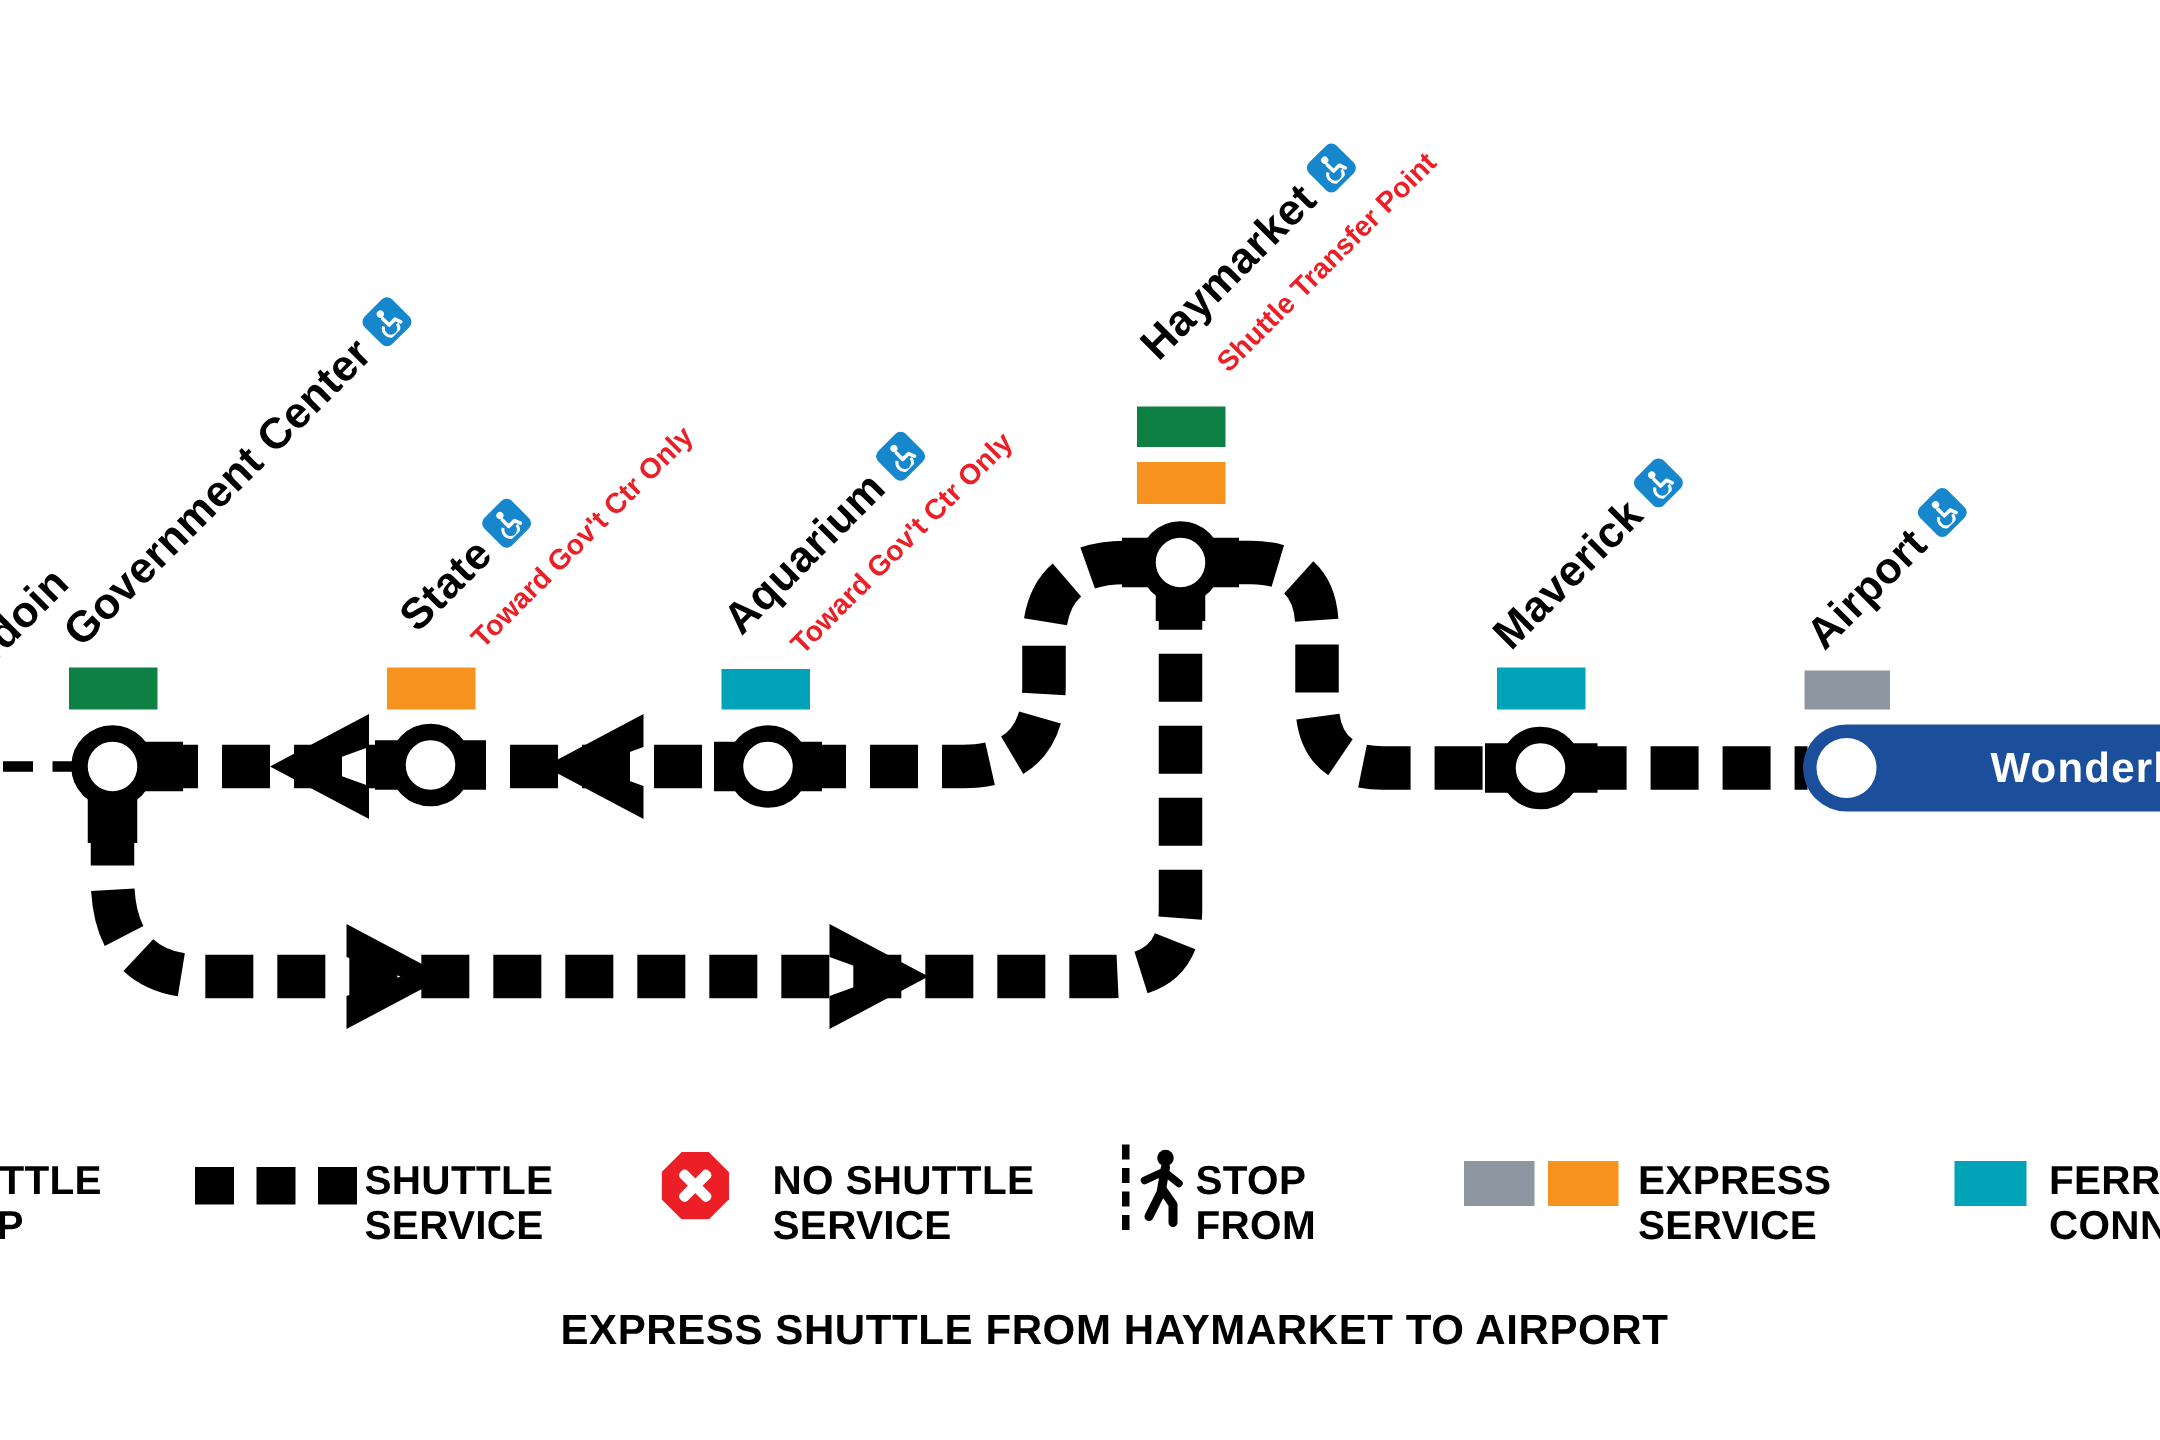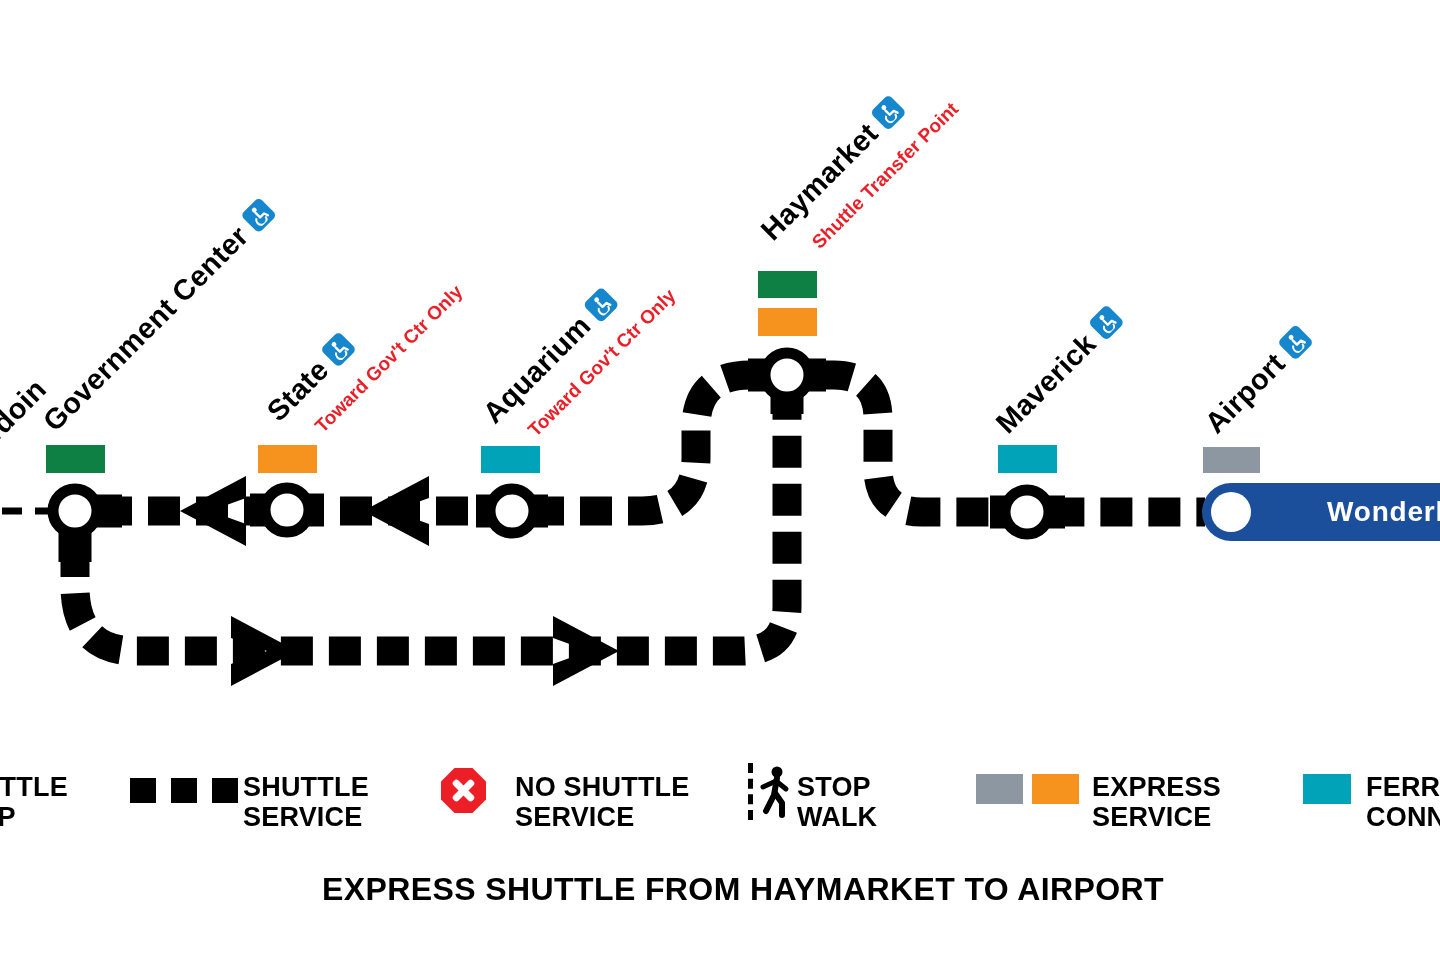--- a/index.html
+++ b/index.html
@@ -50,21 +50,21 @@
     position:absolute;left:441px;top:768px;width:45px;height:45px;
     background:var(--c-alert_red,#EC1F27);
     clip-path:polygon(30% 0,70% 0,100% 30%,100% 70%,70% 100%,30% 100%,0 70%,0 30%);
   }
   .octagon .xbar{position:absolute;left:9px;top:19px;width:27px;height:7px;background:#fff;border-radius:3px;}
   .octagon .xbar.a{transform:rotate(45deg);}
   .octagon .xbar.b{transform:rotate(-45deg);}
   .walk-dash{position:absolute;left:748px;top:763px;height:57px;width:0;border-left:5px dashed #000;}
   .title{
     position:absolute;left:0;right:0;top:871px;text-align:center;
-    font-weight:bold;font-size:32px;letter-spacing:.4px;padding-left:46px;
+    font-weight:bold;font-size:28px;letter-spacing:.4px;padding-left:46px;
   }
 </style>
 </head>
 <body>
 
 <div class="canvas">
 
   <svg width="1440" height="960" viewBox="0 0 1440 960">
 
     <path class="dash-walk" d="M 2 511 L 50 511"></path>
@@ -200,21 +200,21 @@
     <div class="walk-dash"></div>
     <svg style="left:757px;top:765px;" width="36" height="56" viewBox="0 0 36 56">
       <circle cx="20" cy="7" r="5.5" fill="#000"></circle>
       <path d="M20 13 L17 30 L9 46" stroke="#000" stroke-width="6" fill="none" stroke-linecap="round" stroke-linejoin="round"></path>
       <path d="M18 28 L25 38 L25 50" stroke="#000" stroke-width="6" fill="none" stroke-linecap="round" stroke-linejoin="round"></path>
       <path d="M19 16 L6 22" stroke="#000" stroke-width="5" stroke-linecap="round"></path>
       <path d="M19 16 L29 24" stroke="#000" stroke-width="5" stroke-linecap="round"></path>
     </svg>
     <div class="lg-text" style="left:797px;top:772px;">
       <div>STOP</div>
-      <div>WALK</div>
+      <div>FROM</div>
     </div>
 
     <span class="lg-chip" style="left:976px;top:774px;background:var(--c-regular_gray,#8D97A2);"></span>
     <span class="lg-chip" style="left:1032px;top:774px;background:var(--c-orange_line,#F6921E);"></span>
     <div class="lg-text" style="left:1092px;top:772px;">
       <div>EXPRESS</div>
       <div>SERVICE</div>
     </div>
 
     <span class="lg-chip" style="left:1303px;top:774px;width:48px;background:var(--c-ferry_teal,#00A3B8);"></span>

